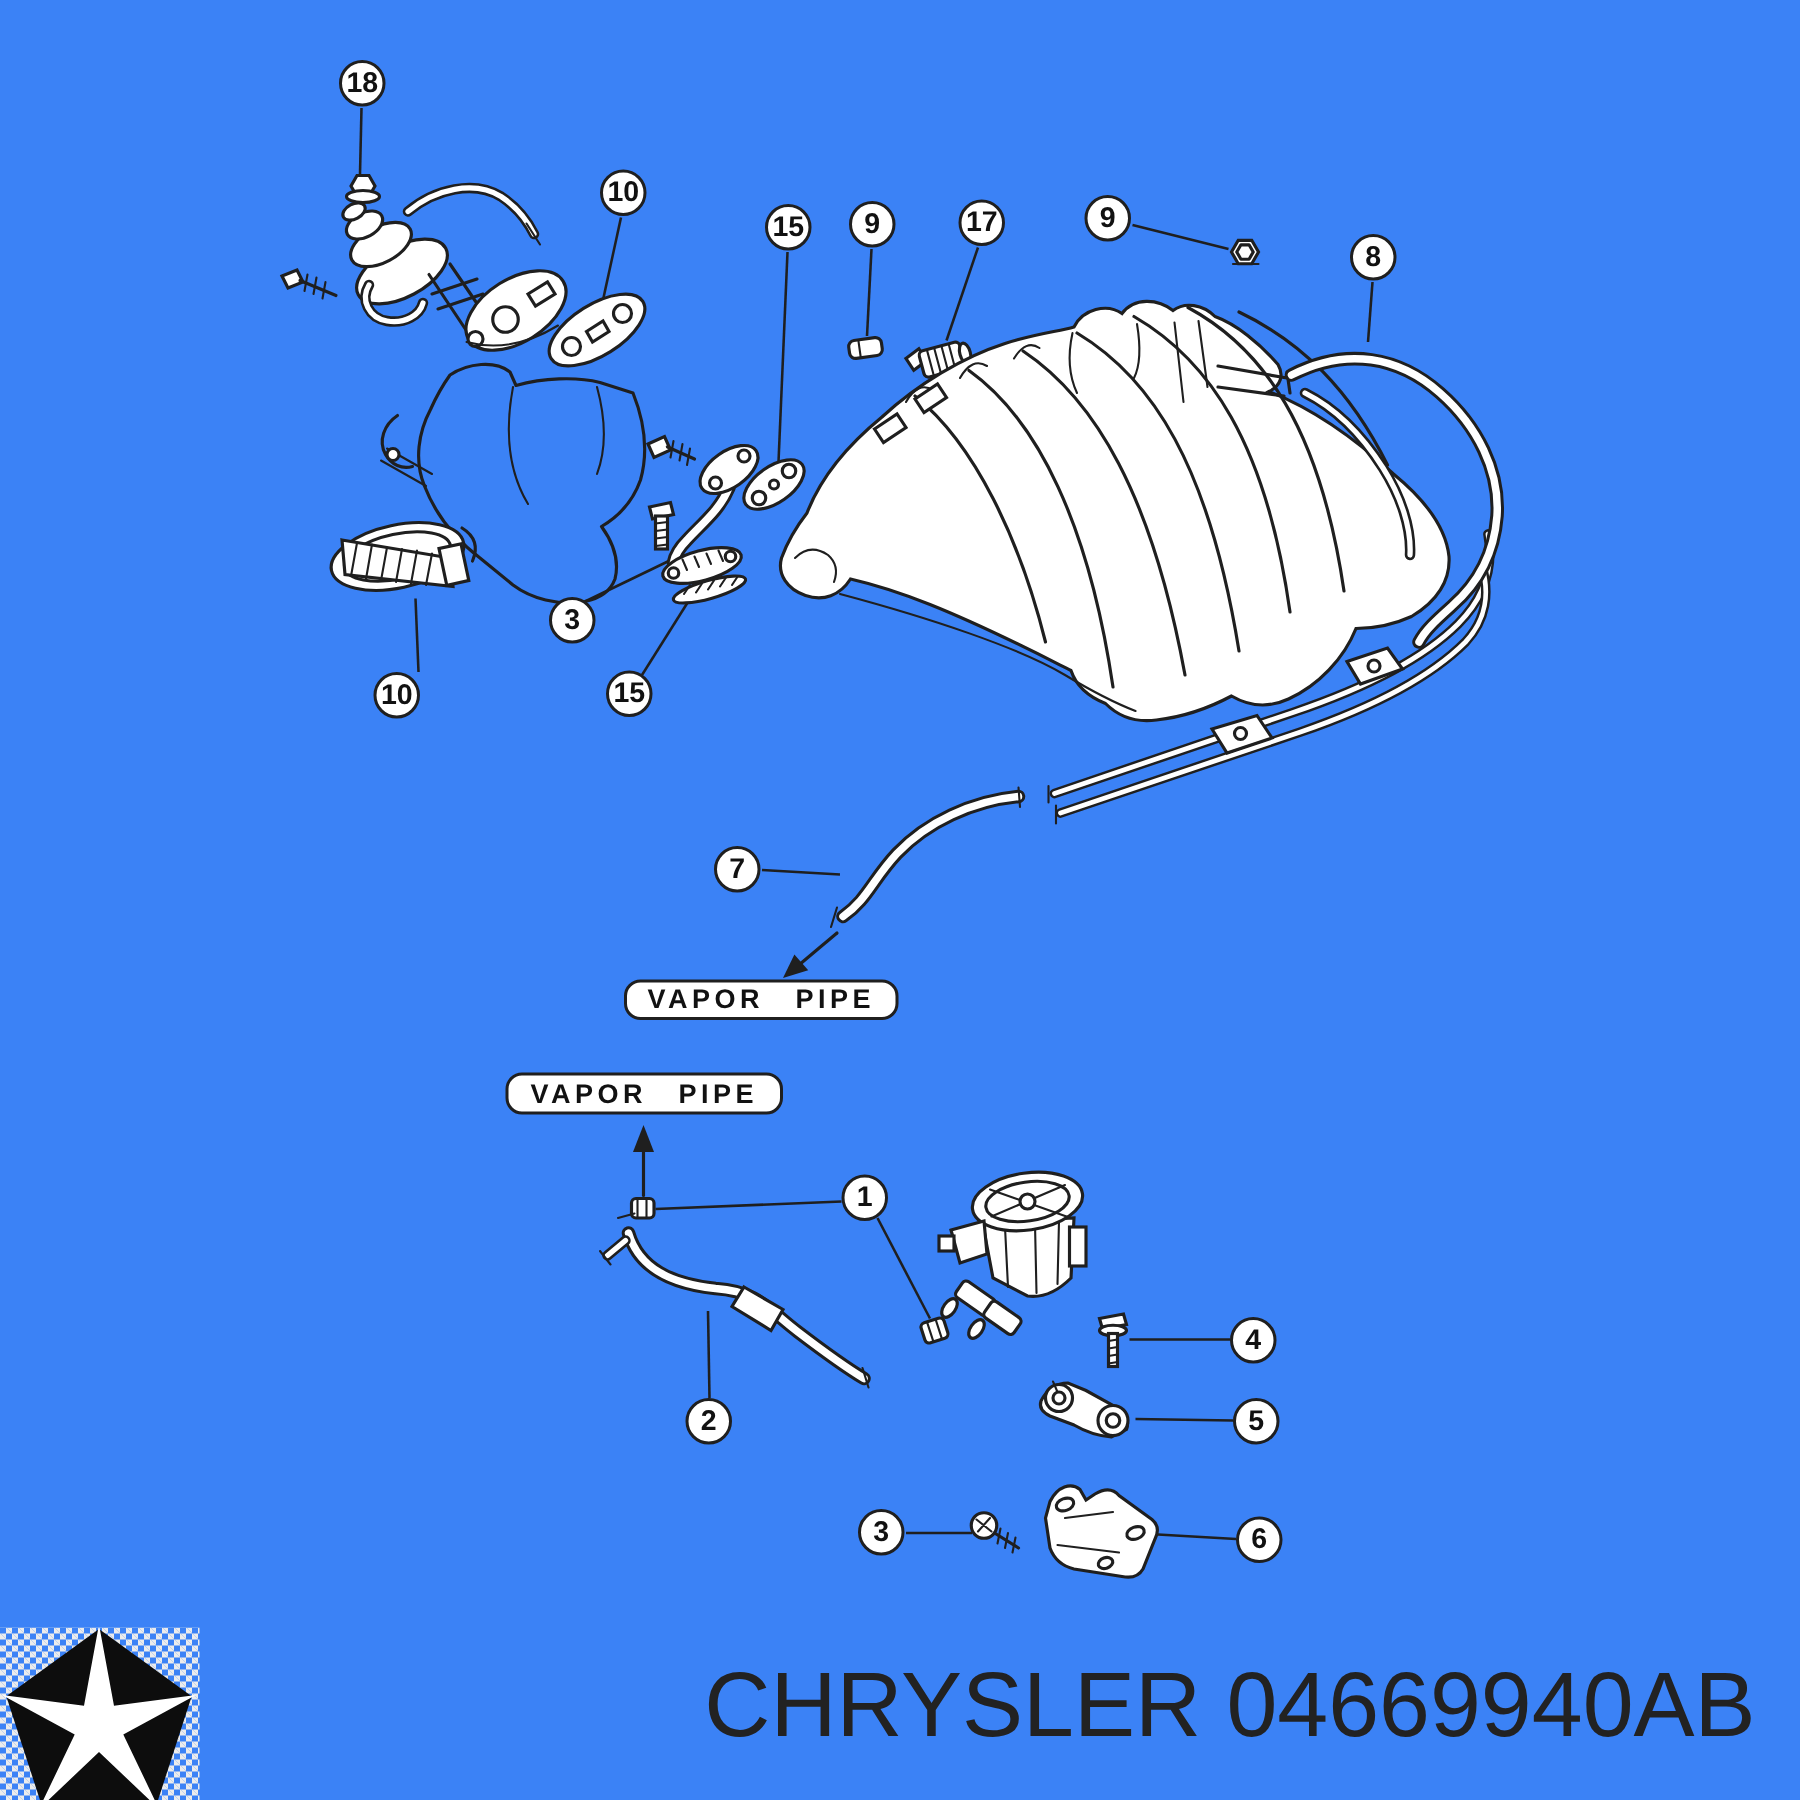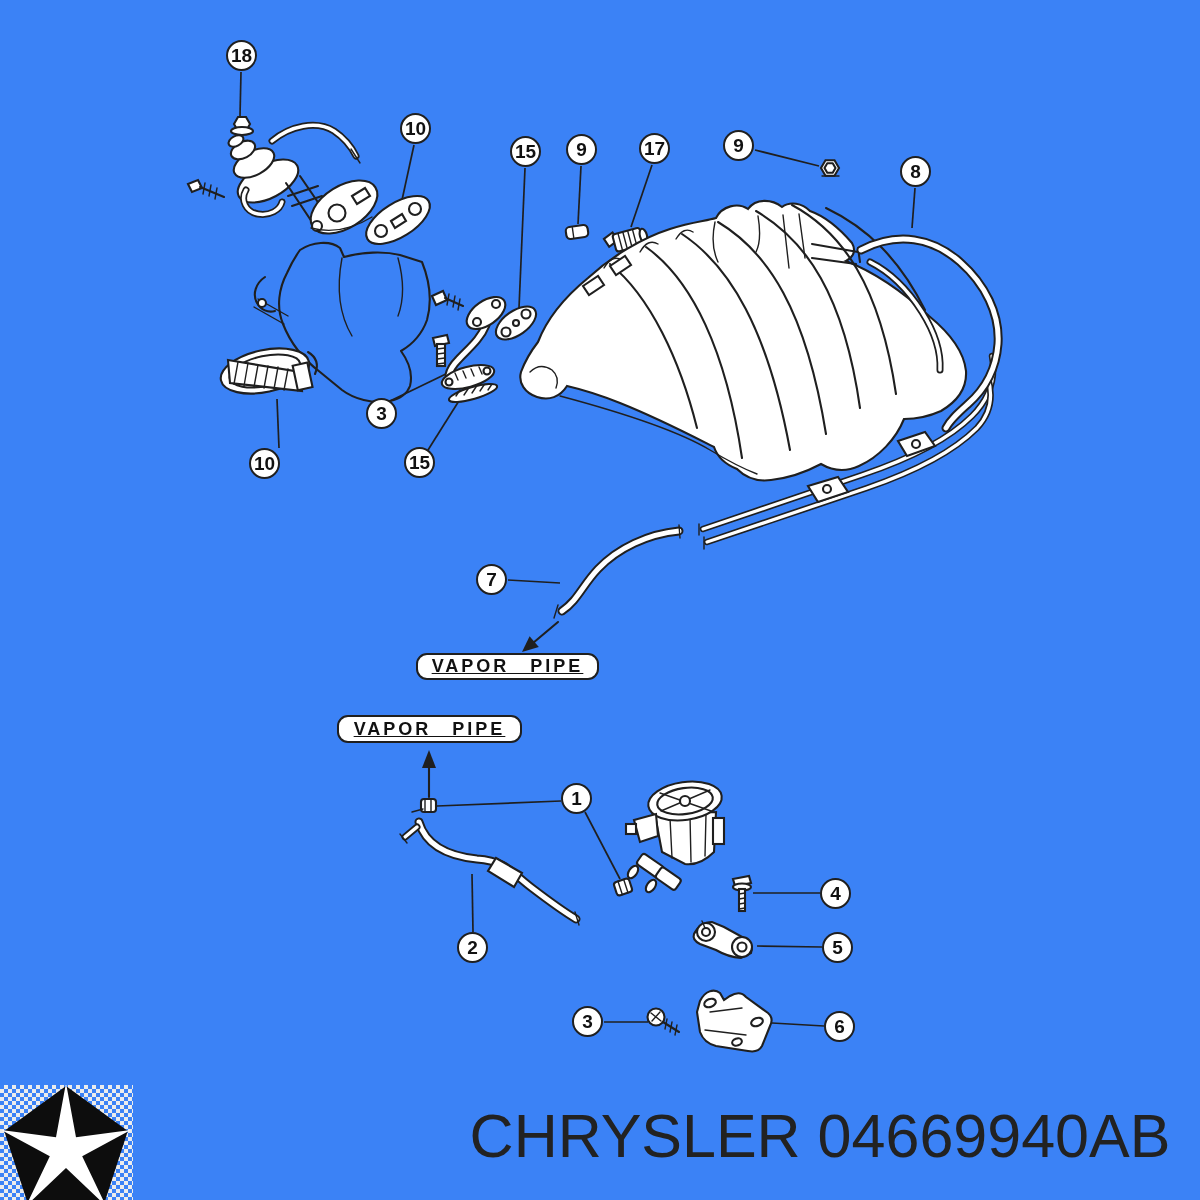--- a/index.html
+++ b/index.html
@@ -16,21 +16,21 @@
   .pipeO{stroke:#1f1f1f;fill:none;stroke-width:6.5;stroke-linecap:round;stroke-linejoin:round;}
   .pipeI{stroke:#ffffff;fill:none;stroke-width:3.2;stroke-linecap:round;stroke-linejoin:round;}
   .smO{stroke:#1f1f1f;fill:none;stroke-width:7;stroke-linecap:round;}
   .smI{stroke:#ffffff;fill:none;stroke-width:3.5;stroke-linecap:round;}
   .ld{stroke:#1f1f1f;stroke-width:1.7;fill:none;}
   .callout{position:absolute;width:31px;height:31px;border:2.5px solid #1f1f1f;border-radius:50%;
            background:#fff;display:flex;align-items:center;justify-content:center;
            font-weight:bold;font-size:19px;color:#111;box-sizing:border-box;z-index:5;}
   .vlabel{position:absolute;border:2.2px solid #1f1f1f;border-radius:11px;background:#fff;
           display:flex;align-items:center;justify-content:center;font-weight:bold;font-size:18px;
-          letter-spacing:3px;word-spacing:13px;color:#111;box-sizing:border-box;z-index:4;white-space:nowrap;text-decoration:underline;}
+          letter-spacing:3px;word-spacing:13px;color:#111;box-sizing:border-box;z-index:4;white-space:nowrap;}
   .footer-title{position:absolute;left:430px;top:1101px;width:780px;text-align:center;
                 font-size:61px;font-weight:400;color:#222;letter-spacing:0px;z-index:4;}
   .logo-wrap{position:absolute;left:0px;top:1085px;width:133px;height:115px;z-index:4;
      background-image:
        linear-gradient(45deg,#ececec 25%,transparent 25%,transparent 75%,#ececec 75%),
        linear-gradient(45deg,#ececec 25%,transparent 25%,transparent 75%,#ececec 75%);
      background-size:8px 8px;background-position:0 0,4px 4px;overflow:hidden;}
 </style>
 </head>
 <body>

